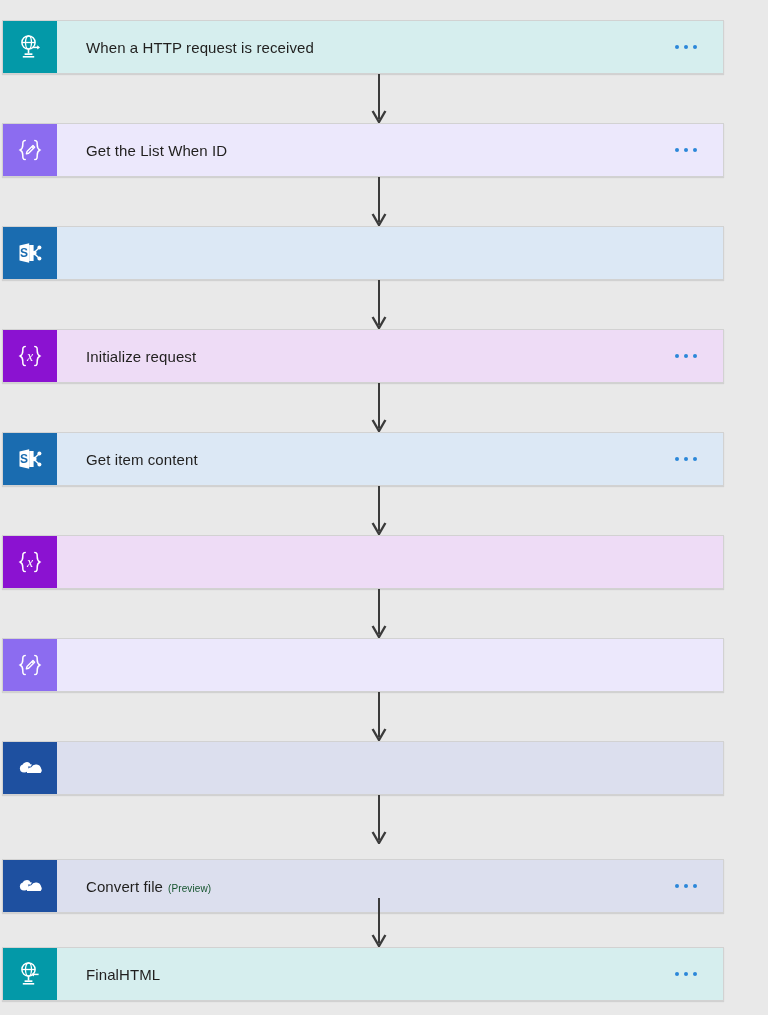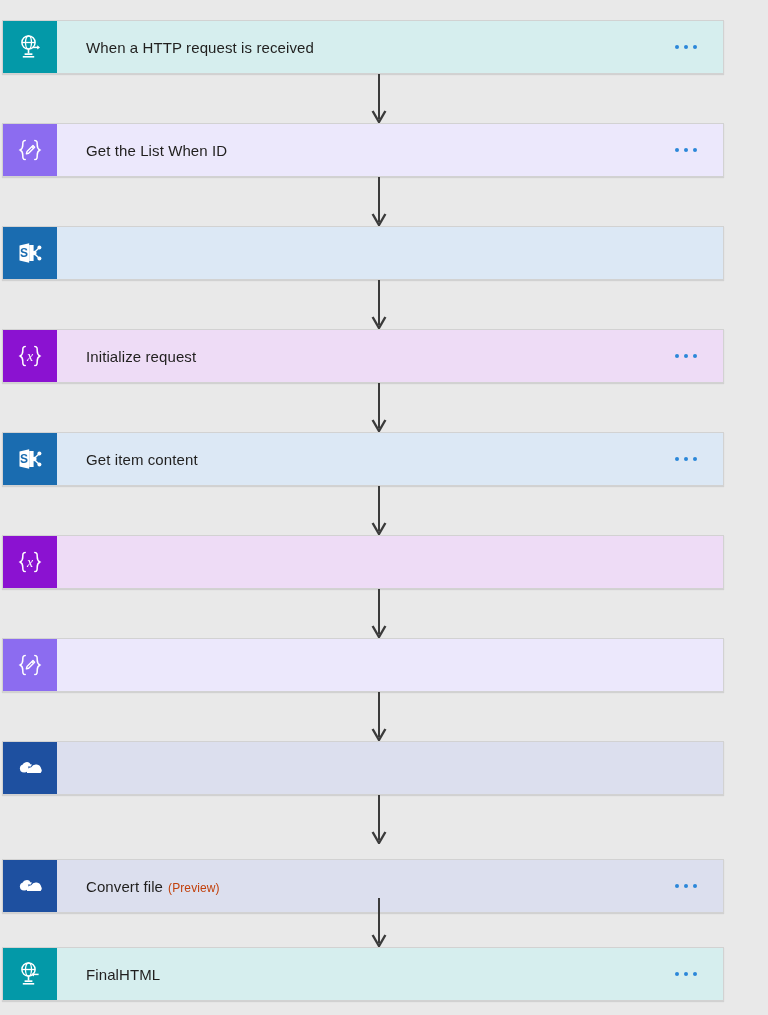--- a/index.html
+++ b/index.html
@@ -55,22 +55,22 @@
   }
   .step-body.tight { padding-left: 8px; }
 
   .step-title {
     font-size: 15px;
     color: #201f1e;
     letter-spacing: 0.1px;
     white-space: nowrap;
   }
   .step-sub {
-    font-size: 12px;
-    color: #c2410c;
+    font-size: 10px;
+    color: #14532d;
     letter-spacing: 0.1px;
     margin-left: 5px;
   }
   .title-wrap { display:flex; align-items:baseline; }
 
   
   .ellipsis {
     display: flex;
     align-items: center;
     gap: 5px;

